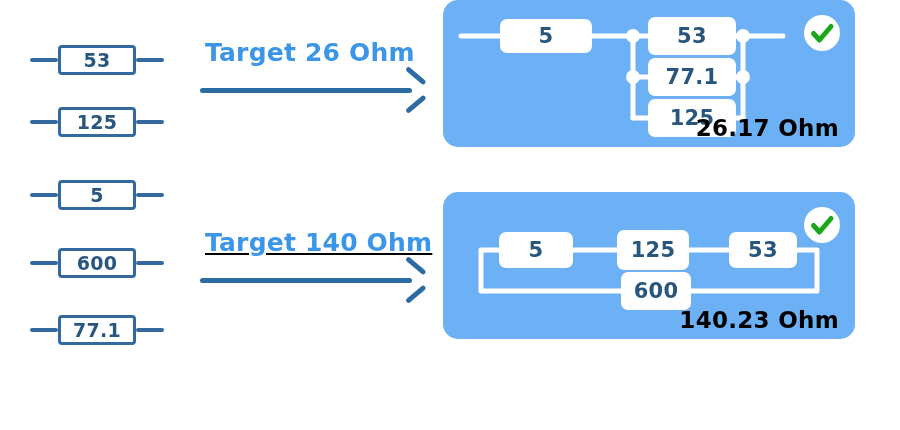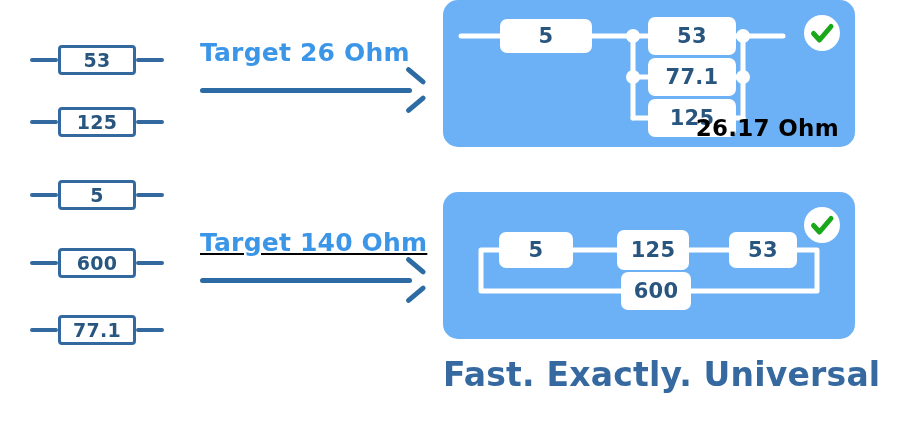--- a/index.html
+++ b/index.html
@@ -70,20 +70,21 @@
     position: absolute;
     left: 200px;
     width: 235px;
   }
   .target-label {
     color: #3c96e8;
     font-size: 25px;
     font-weight: bold;
     letter-spacing: 0.2px;
     white-space: nowrap;
+    margin-left: 5px;
   }
   .arrow {
     position: relative;
     margin-top: 10px;
     width: 225px;
     height: 26px;
   }
   .arrow-shaft {
     position: absolute;
     left: 0;
@@ -302,17 +303,17 @@
     <div class="panel-res" style="left:56px;  top:40px; width:74px; height:36px;">5</div>
     <div class="panel-res" style="left:174px; top:38px; width:72px; height:40px;">125</div>
     <div class="panel-res" style="left:286px; top:40px; width:68px; height:36px;">53</div>
     <div class="panel-res" style="left:178px; top:80px; width:70px; height:38px;">600</div>
 
     <svg class="check-badge" viewBox="0 0 38 38">
       <circle cx="19" cy="19" r="18" fill="#ffffff"></circle>
       <path d="M10.5 19.5 L16.5 26 L28 12.5" stroke="#19a819" stroke-width="5" fill="none" stroke-linecap="round" stroke-linejoin="round"></path>
     </svg>
 
-  </div>
-
-  <div id="tagline">Fast. Exactly. Universal</div>
+    <div class="result-value">140.23 Ohm</div>
+  </div>
+
 
 </div>
 
 </body></html>

